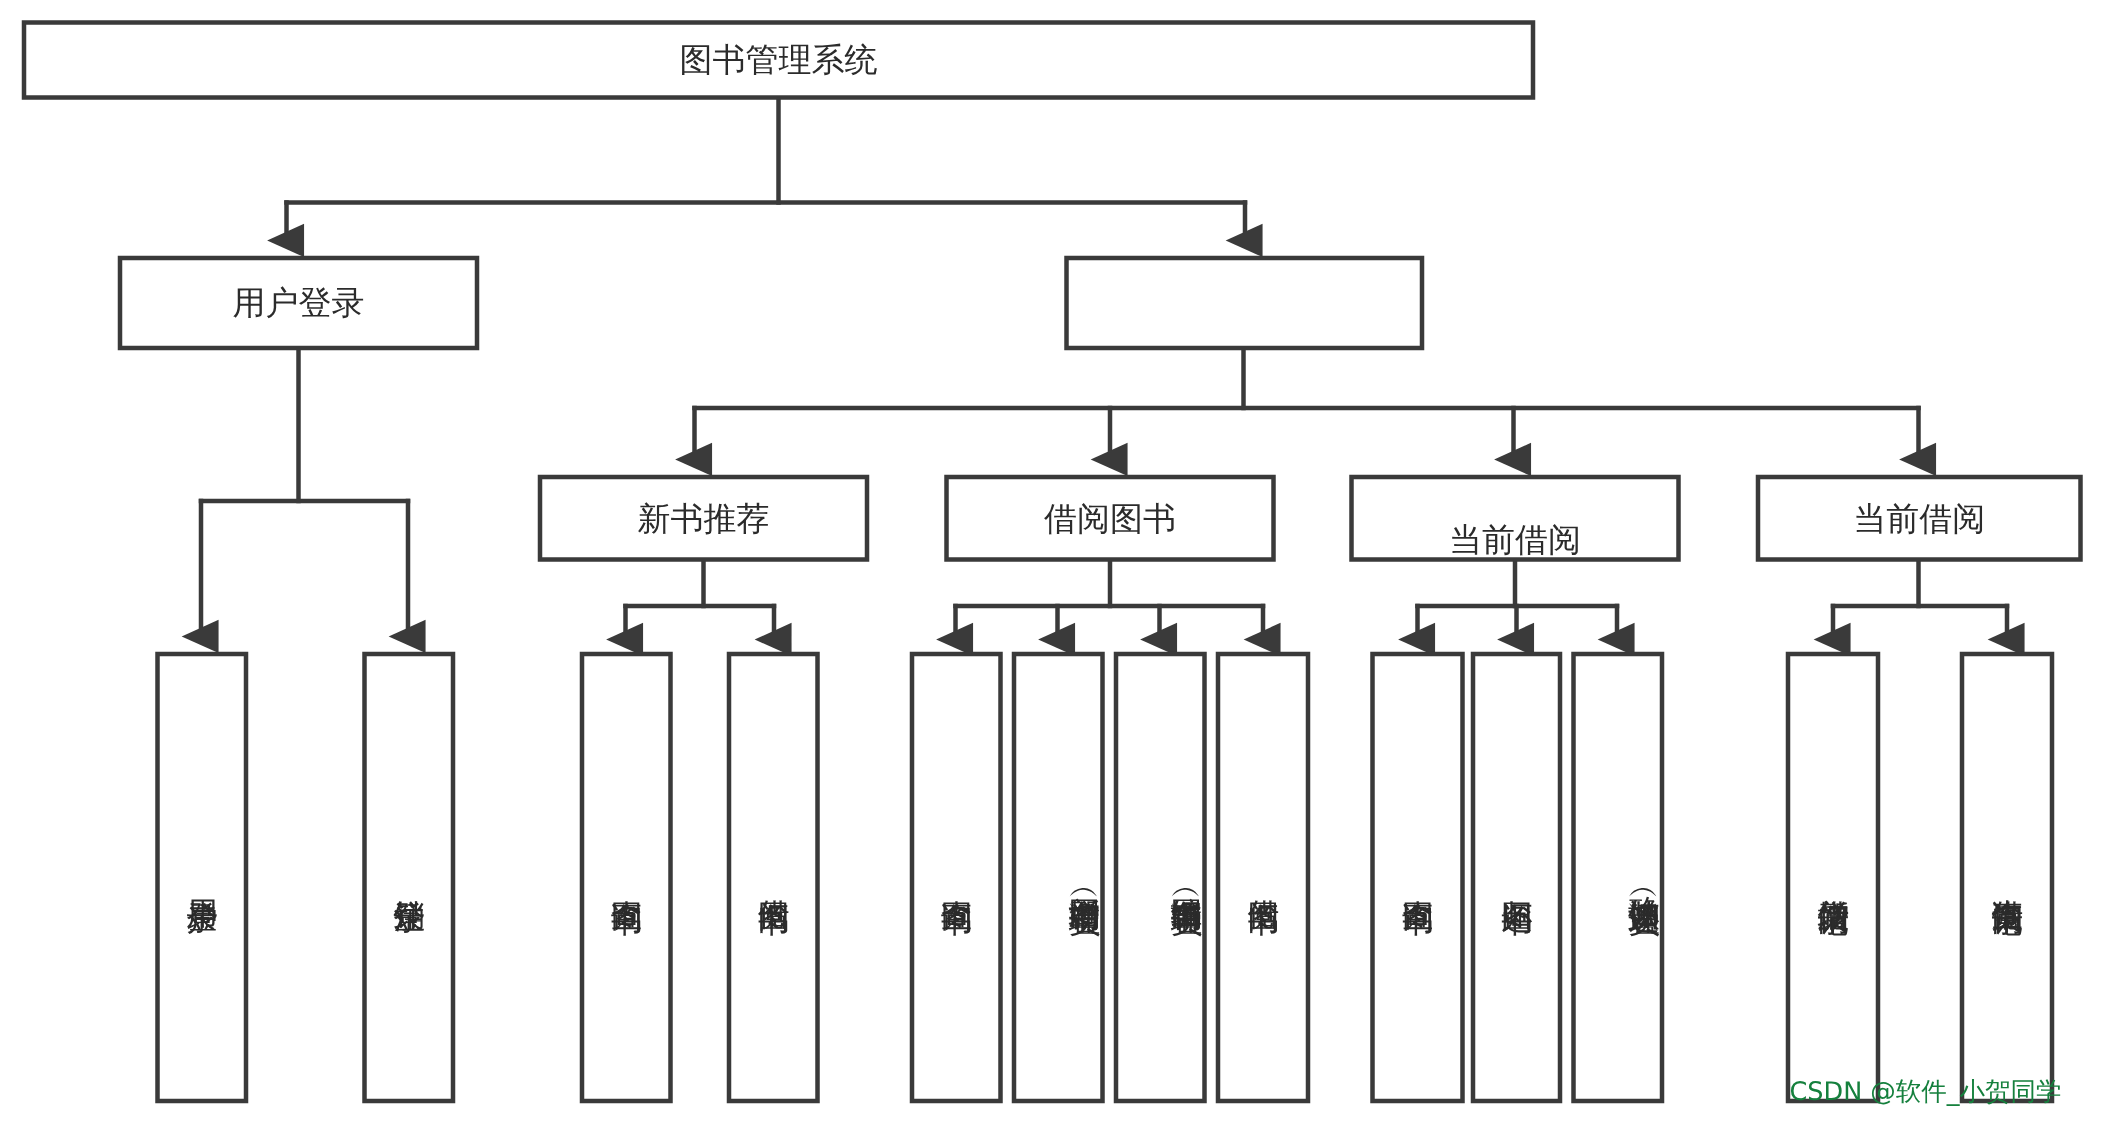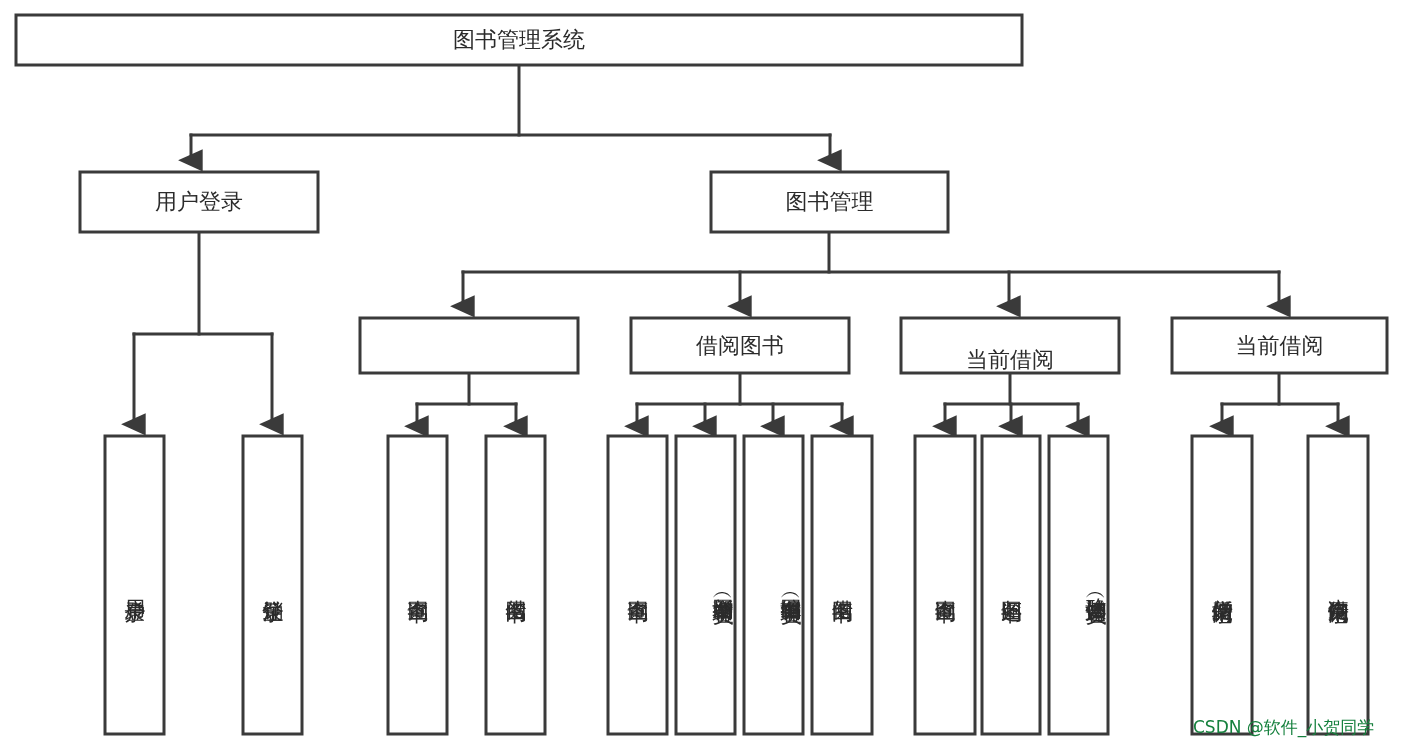--- a/index.html
+++ b/index.html
@@ -109,22 +109,22 @@
     <rect class="node-rect" x="915" y="436" width="60" height="298"></rect>
     <rect class="node-rect" x="982" y="436" width="58" height="298"></rect>
     <rect class="node-rect" x="1049" y="436" width="59" height="298"></rect>
     <rect class="node-rect" x="1192" y="436" width="60" height="298"></rect>
     <rect class="node-rect" x="1308" y="436" width="60" height="298"></rect>
   </svg>
 
   <div class="htext" style="left:16px;top:15px;width:1006px;height:50px;">图书管理系统</div>
 
   <div class="htext" style="left:80px;top:172px;width:238px;height:60px;">用户登录</div>
-  <div class="htext" style="left:711px;top:172px;width:237px;height:60px;">图书管理</div>
 
+  <div class="htext" style="left:360px;top:318px;width:218px;height:55px;">新书推荐</div>
   <div class="htext" style="left:631px;top:318px;width:218px;height:55px;">借阅图书</div>
   <div class="htext" style="left:901px;top:332px;width:218px;height:55px;">当前借阅</div>
   <div class="htext" style="left:1172px;top:318px;width:215px;height:55px;">当前借阅</div>
 
   <div class="vtext" style="left:105px;top:436px;width:59px;height:298px;">用户登录</div>
   <div class="vtext" style="left:243px;top:436px;width:59px;height:298px;">注销登录</div>
   <div class="vtext" style="left:388px;top:436px;width:59px;height:298px;">查询图书</div>
   <div class="vtext" style="left:486px;top:436px;width:59px;height:298px;">借阅图书</div>
   <div class="vtext" style="left:608px;top:436px;width:59px;height:298px;">查询图书</div>
   <div class="vtext" style="left:676px;top:436px;width:59px;height:298px;align-items:flex-start;">新增图书（管理员）</div>

